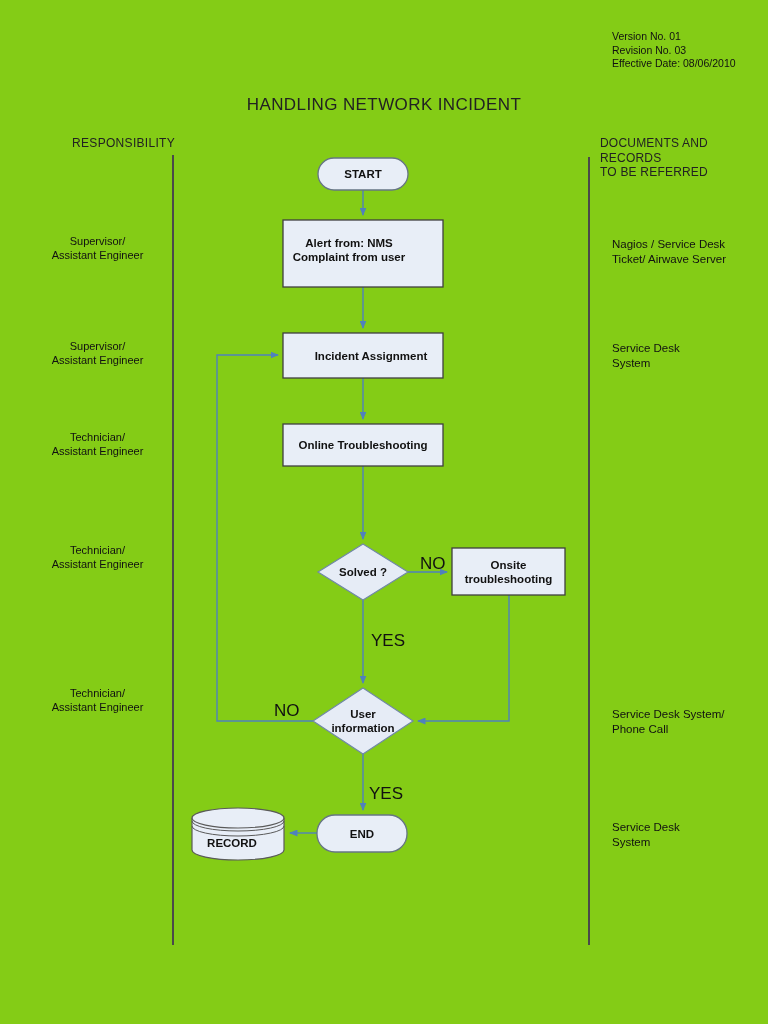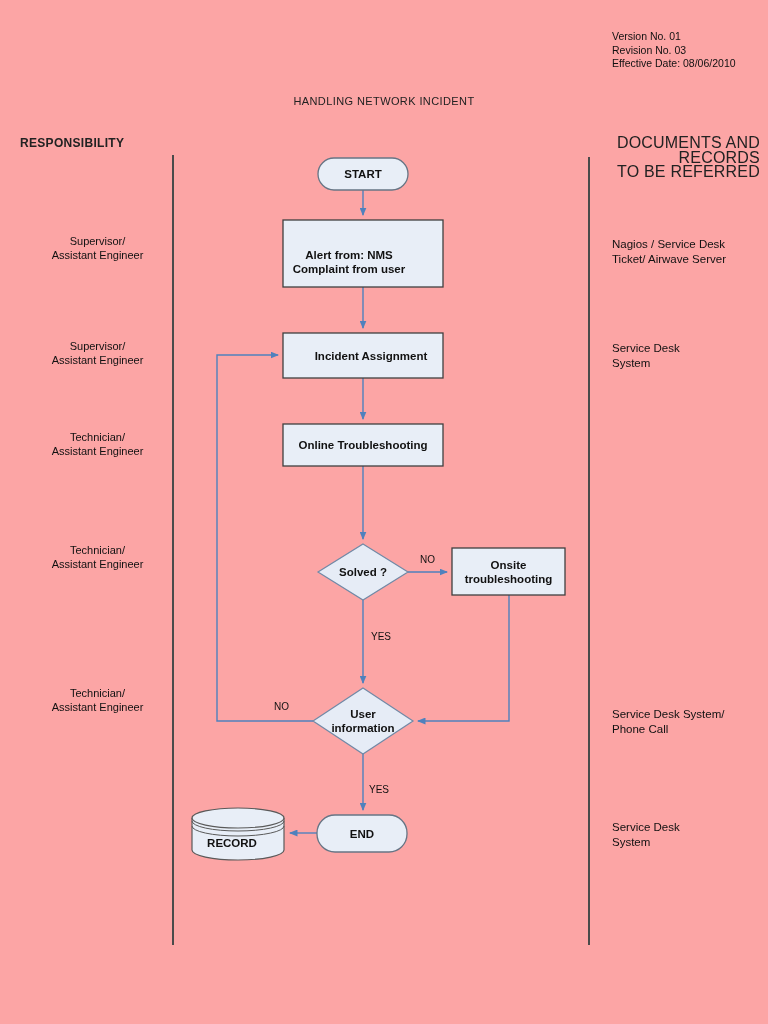--- a/index.html
+++ b/index.html
@@ -5,58 +5,58 @@
   html,body{margin:0;padding:0;}
   body{
     font-family:"Liberation Sans", sans-serif;
     background:#ffffff;
     color:#1a1a1a;
   }
   .page{
     position:relative;
     width:768px;
     height:1024px;
-    background:#fca5a5;
+    background:#84cc16;
     overflow:hidden;
   }
   .abs{position:absolute;}
   .pre{white-space:pre-line;}
   .meta-block{
     left:612px; top:30px; width:156px;
     font-size:10.5px; line-height:13.5px; color:#111;
   }
   .doc-title{
     left:0; top:95px; width:768px;
-    text-align:center; font-size:11px; letter-spacing:0.4px; color:#222;
+    text-align:center; font-size:17px; letter-spacing:0.4px; color:#222;
   }
   .col-header-left{
     left:20px; top:136px; width:155px;
-    text-align:left; font-size:12px; letter-spacing:0.3px; color:#222;font-weight:bold;
+    text-align:right; font-size:12px; letter-spacing:0.3px; color:#222;
   }
   .col-header-right{
     left:600px; top:136px; width:160px;
-    text-align:right; font-size:16px; line-height:14.5px; letter-spacing:0.2px; color:#222;
+    text-align:left; font-size:12px; line-height:14.5px; letter-spacing:0.2px; color:#222;
   }
   .sep{
     width:1.5px; background:#4a4a4a;
   }
   .row-label-left{
     left:20px; width:155px;
     text-align:center; font-size:11px; line-height:14px; color:#111;
   }
   .row-label-right{
     left:612px; width:152px;
     text-align:left; font-size:11.5px; line-height:14.5px; color:#111;
   }
   .node-label{
     display:flex; align-items:center; justify-content:center;
     text-align:center; font-size:11.5px; line-height:14px; color:#111;font-weight:bold;
   }
   .edge-label{
-    font-size:10px; color:#111;
+    font-size:17px; color:#111;
   }
   .caption{
     left:0; top:933px; width:768px;
     text-align:center; font-size:11px; color:#111;
   }
   svg{display:block;}
   .shape-process{fill:#e8eef7; stroke:#3f3f3f; stroke-width:1.3;}
   .shape-terminator{fill:#e8eef7; stroke:#667585; stroke-width:1.3;}
   .shape-decision{fill:#e6ecf6; stroke:#7189a6; stroke-width:1.2;}
   .shape-db{fill:#e8eef7; stroke:#5a5a5a; stroke-width:1.2;}
@@ -132,21 +132,21 @@
 
     <g>
       <path class="shape-db" d="M192,818 L192,850 A46,10 0 0 0 284,850 L284,818"></path>
       <ellipse class="shape-db" cx="238" cy="818" rx="46" ry="10"></ellipse>
       <path d="M192,821 A46,10 0 0 0 284,821" fill="none" stroke="#5a5a5a" stroke-width="1"></path>
       <path d="M192,826 A46,10 0 0 0 284,826" fill="none" stroke="#5a5a5a" stroke-width="1"></path>
     </g>
   </svg>
 
   <div class="abs node-label" style="left:318px; top:158px; width:90px; height:32px;">START</div>
-  <div class="abs node-label pre" style="left:283px; top:228px; width:132px; height:67px;border-radius:7px;">Alert from:  NMS
+  <div class="abs node-label pre" style="left:283px; top:216px; width:132px; height:67px;border-radius:7px;">Alert from:  NMS
 Complaint from user</div>
   <div class="abs node-label" style="left:283px; top:333px; width:176px; height:45px;">Incident Assignment</div>
   <div class="abs node-label" style="left:283px; top:424px; width:160px; height:42px;">Online Troubleshooting</div>
   <div class="abs node-label" style="left:318px; top:544px; width:90px; height:56px;">Solved ?</div>
   <div class="abs node-label pre" style="left:452px; top:548px; width:113px; height:47px;">Onsite
 troubleshooting</div>
   <div class="abs node-label pre" style="left:313px; top:688px; width:100px; height:66px;">User
 information</div>
   <div class="abs node-label" style="left:317px; top:815px; width:90px; height:37px;">END</div>
   <div class="abs node-label" style="left:192px; top:832px; width:80px; height:22px;">RECORD</div>

